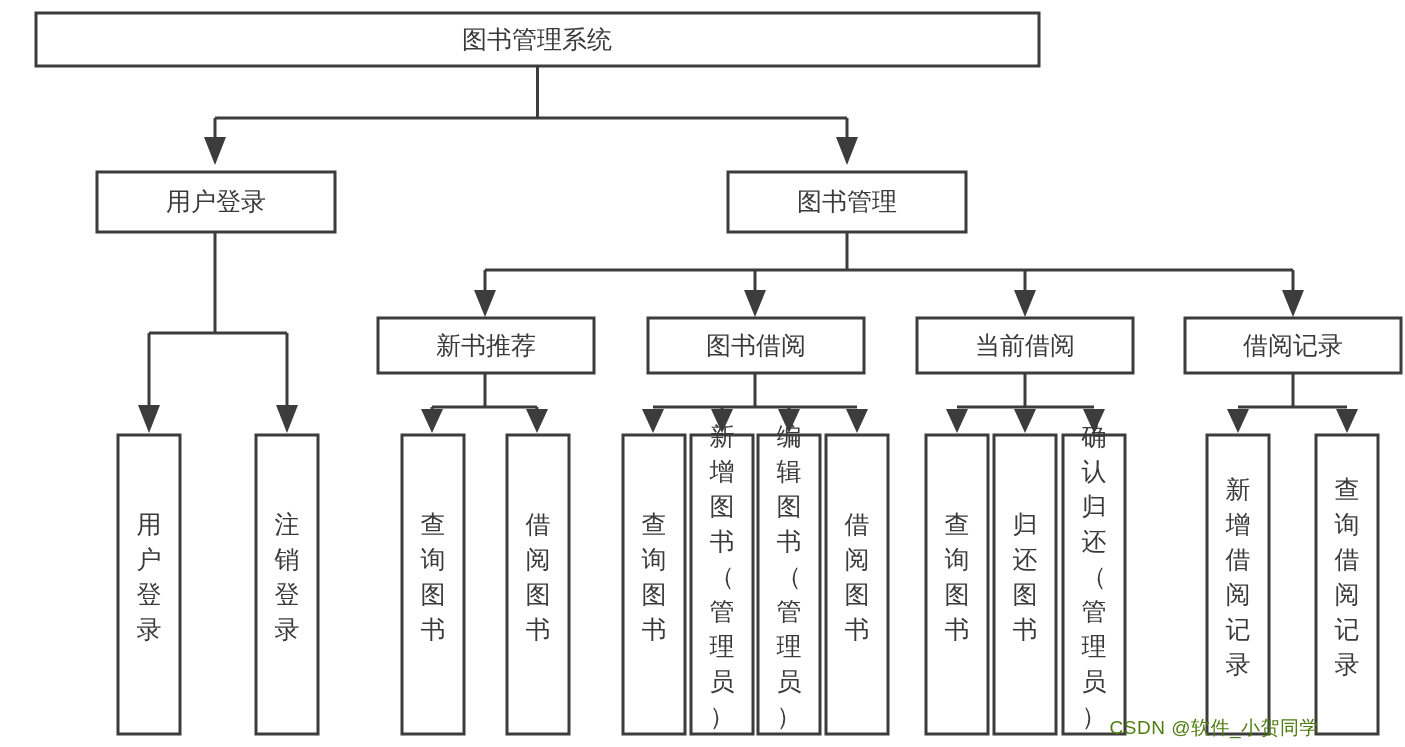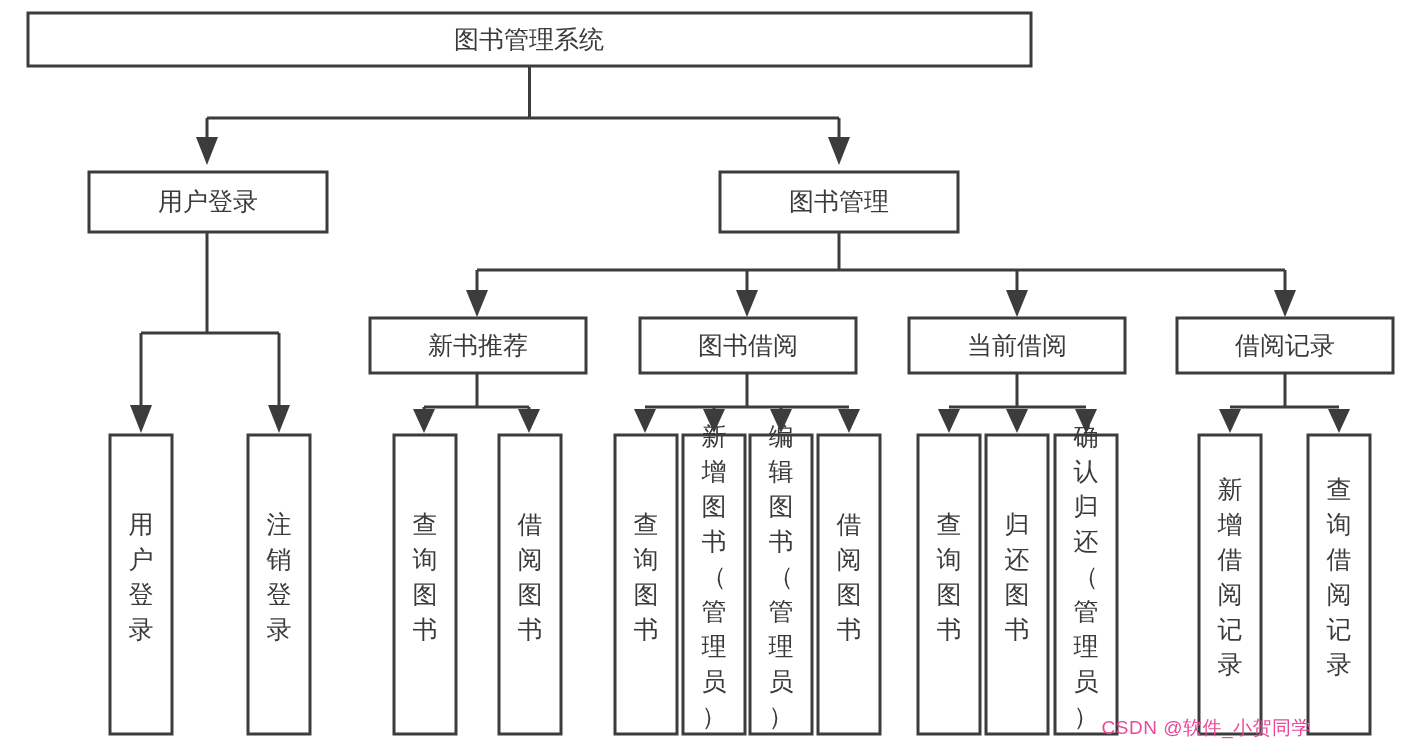--- a/index.html
+++ b/index.html
@@ -10,21 +10,21 @@
   body {
     width: 1405px;
     height: 747px;
     font-family: "Liberation Sans", "DejaVu Sans", sans-serif;
     overflow: hidden;
     position: relative;
   }
   #diagram-root {
     position: absolute;
     top: 0;
-    left: 8px;
+    left: 16px;
     width: 1317px;
     height: 747px;
   }
   svg.flow {
     display: block;
     width: 1405px;
     height: 747px;
   }
   .node-rect {
     fill: #ffffff;
@@ -53,21 +53,21 @@
   .edge-arrow {
     fill: #3c3c3c;
     stroke: none;
   }
   .watermark {
     position: absolute;
     right: 14px;
     bottom: 6px;
     font-family: "Liberation Sans", "DejaVu Sans", sans-serif;
     font-size: 19px;
-    color: #ec4899;
+    color: #4d7c0f;
     white-space: nowrap;
     letter-spacing: 0.5px;
     pointer-events: none;
   }
 </style>
 </head>
 <body>
 
 <div id="diagram-root">
   <svg class="flow" viewBox="0 0 1405 747" xmlns="http://www.w3.org/2000/svg">

